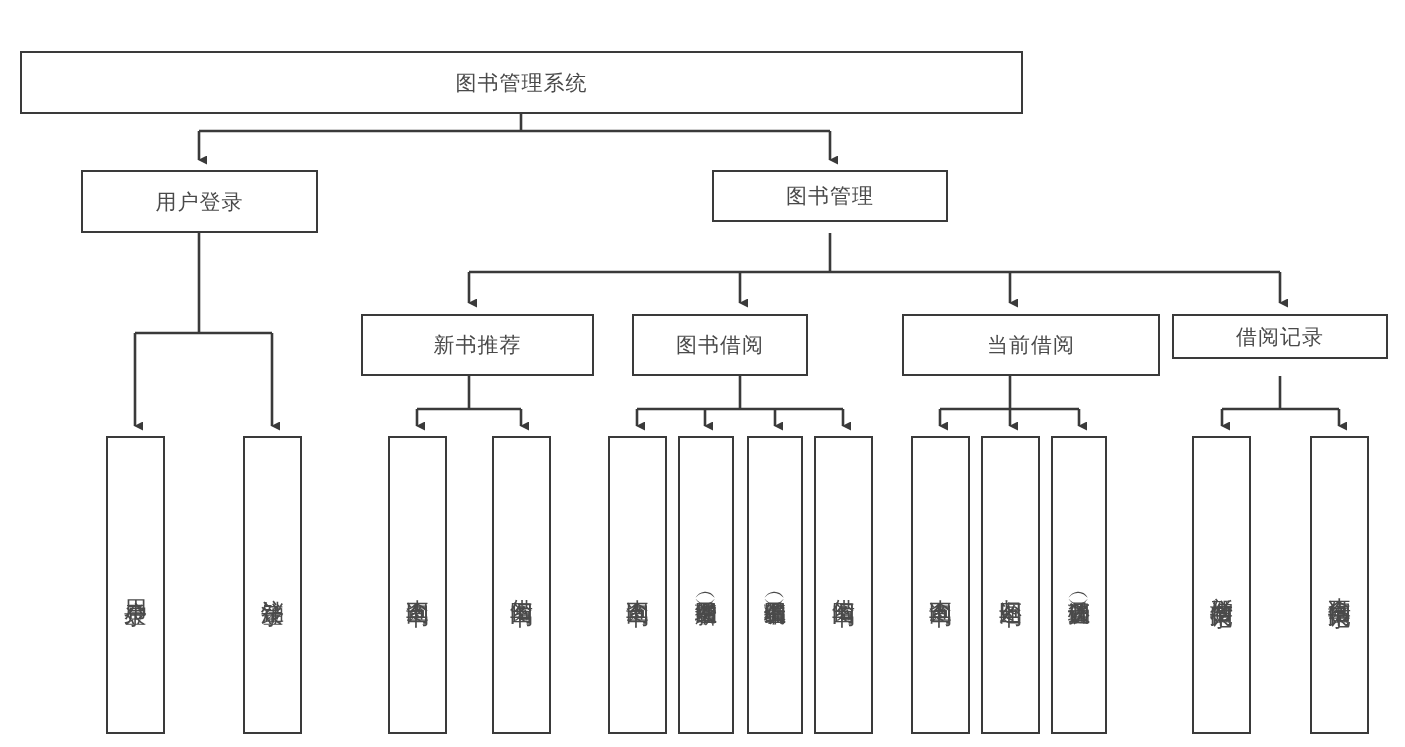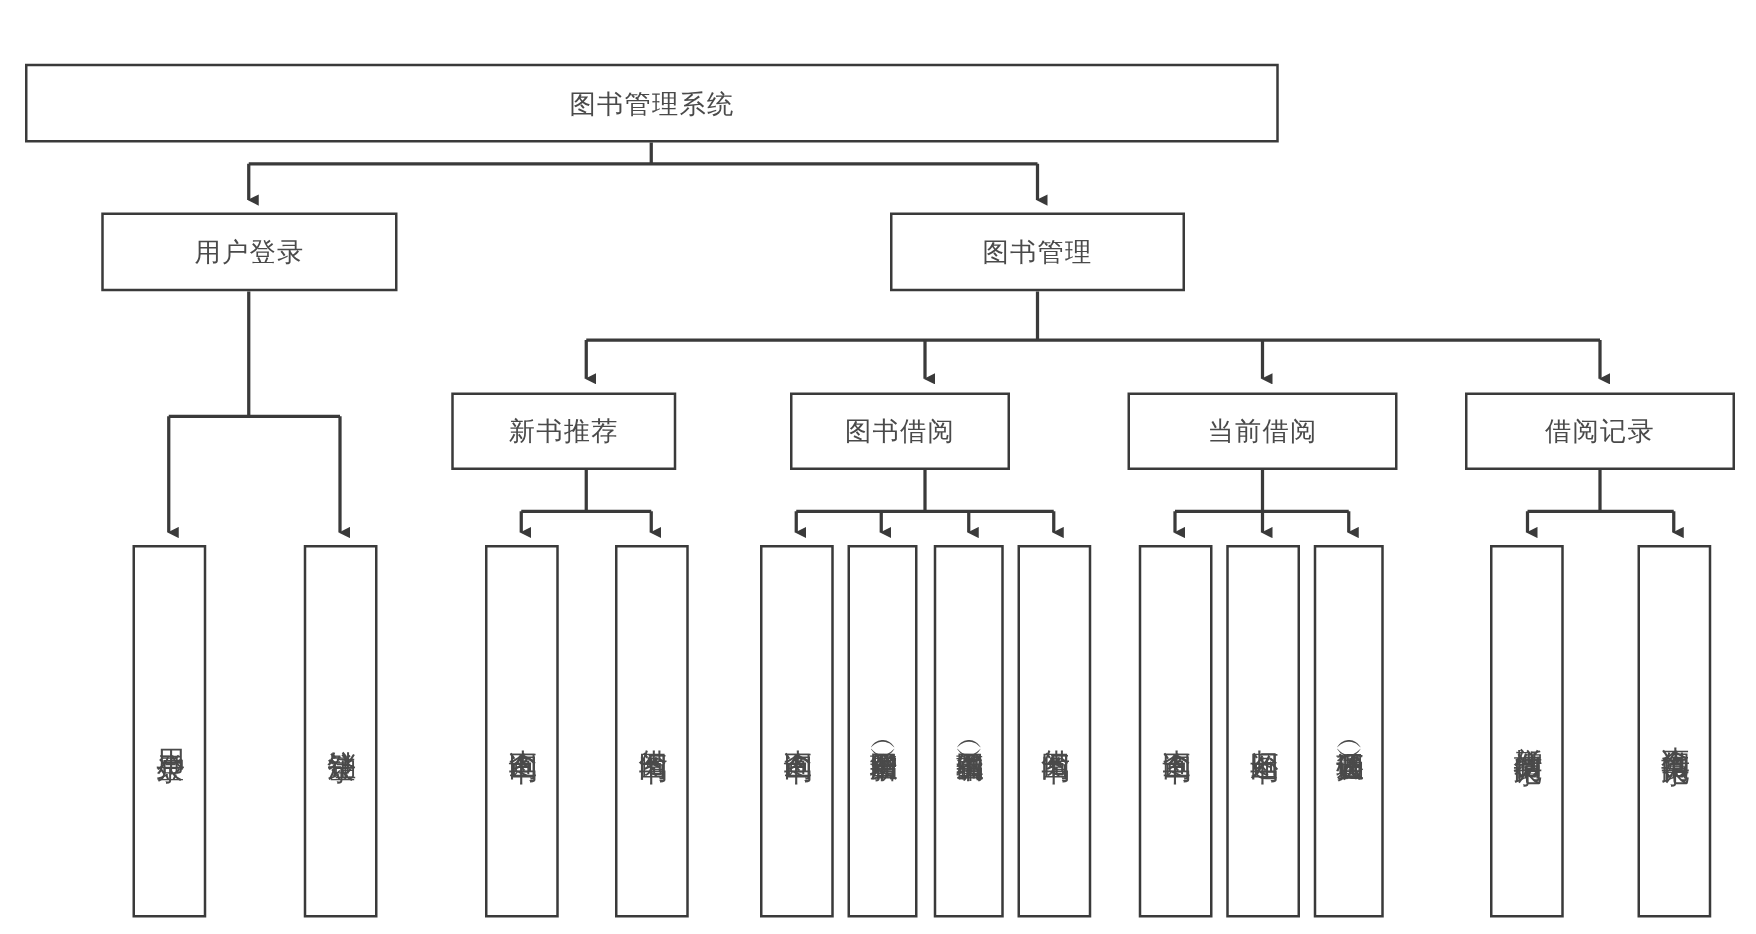--- a/index.html
+++ b/index.html
@@ -118,29 +118,29 @@
       <path d="M1222,409 L1339,409"></path>
       <path d="M1222,409 L1222,426" marker-end="url(#arw)"></path>
       <path d="M1339,409 L1339,426" marker-end="url(#arw)"></path>
     </g>
   </svg>
 
   <div class="node h" style="left:20px;top:5px;width:1003px;height:63px;margin-top:46px;">图书管理系统</div>
 
   <div class="node h" style="left:81px;top:170px;width:237px;height:63px;">用户登录</div>
 
-  <div class="node h" style="left:712px;top:170px;width:236px;height:63px;">图书管理</div>
+  <div class="node h" style="left:712px;top:170px;width:236px;height:52px;">图书管理</div>
 
-  <div class="node h" style="left:361px;top:314px;width:180px;height:62px;">新书推荐</div>
+  <div class="node h" style="left:361px;top:314px;width:233px;height:62px;">新书推荐</div>
 
   <div class="node h" style="left:632px;top:314px;width:176px;height:62px;">图书借阅</div>
 
-  <div class="node h" style="left:902px;top:314px;width:216px;height:62px;">当前借阅</div>
+  <div class="node h" style="left:902px;top:314px;width:258px;height:62px;">当前借阅</div>
 
-  <div class="node h" style="left:1172px;top:314px;width:216px;height:62px;">借阅记录</div>
+  <div class="node h" style="left:1172px;top:314px;width:216px;height:45px;">借阅记录</div>
 
   <div class="node v" style="left:106px;top:436px;width:59px;height:298px;">
     <span>用户登录</span>
   </div>
   <div class="node v" style="left:243px;top:436px;width:59px;height:298px;">
     <span>注销登录</span>
   </div>
 
   <div class="node v" style="left:388px;top:436px;width:59px;height:298px;">
     <span>查询图书</span>

